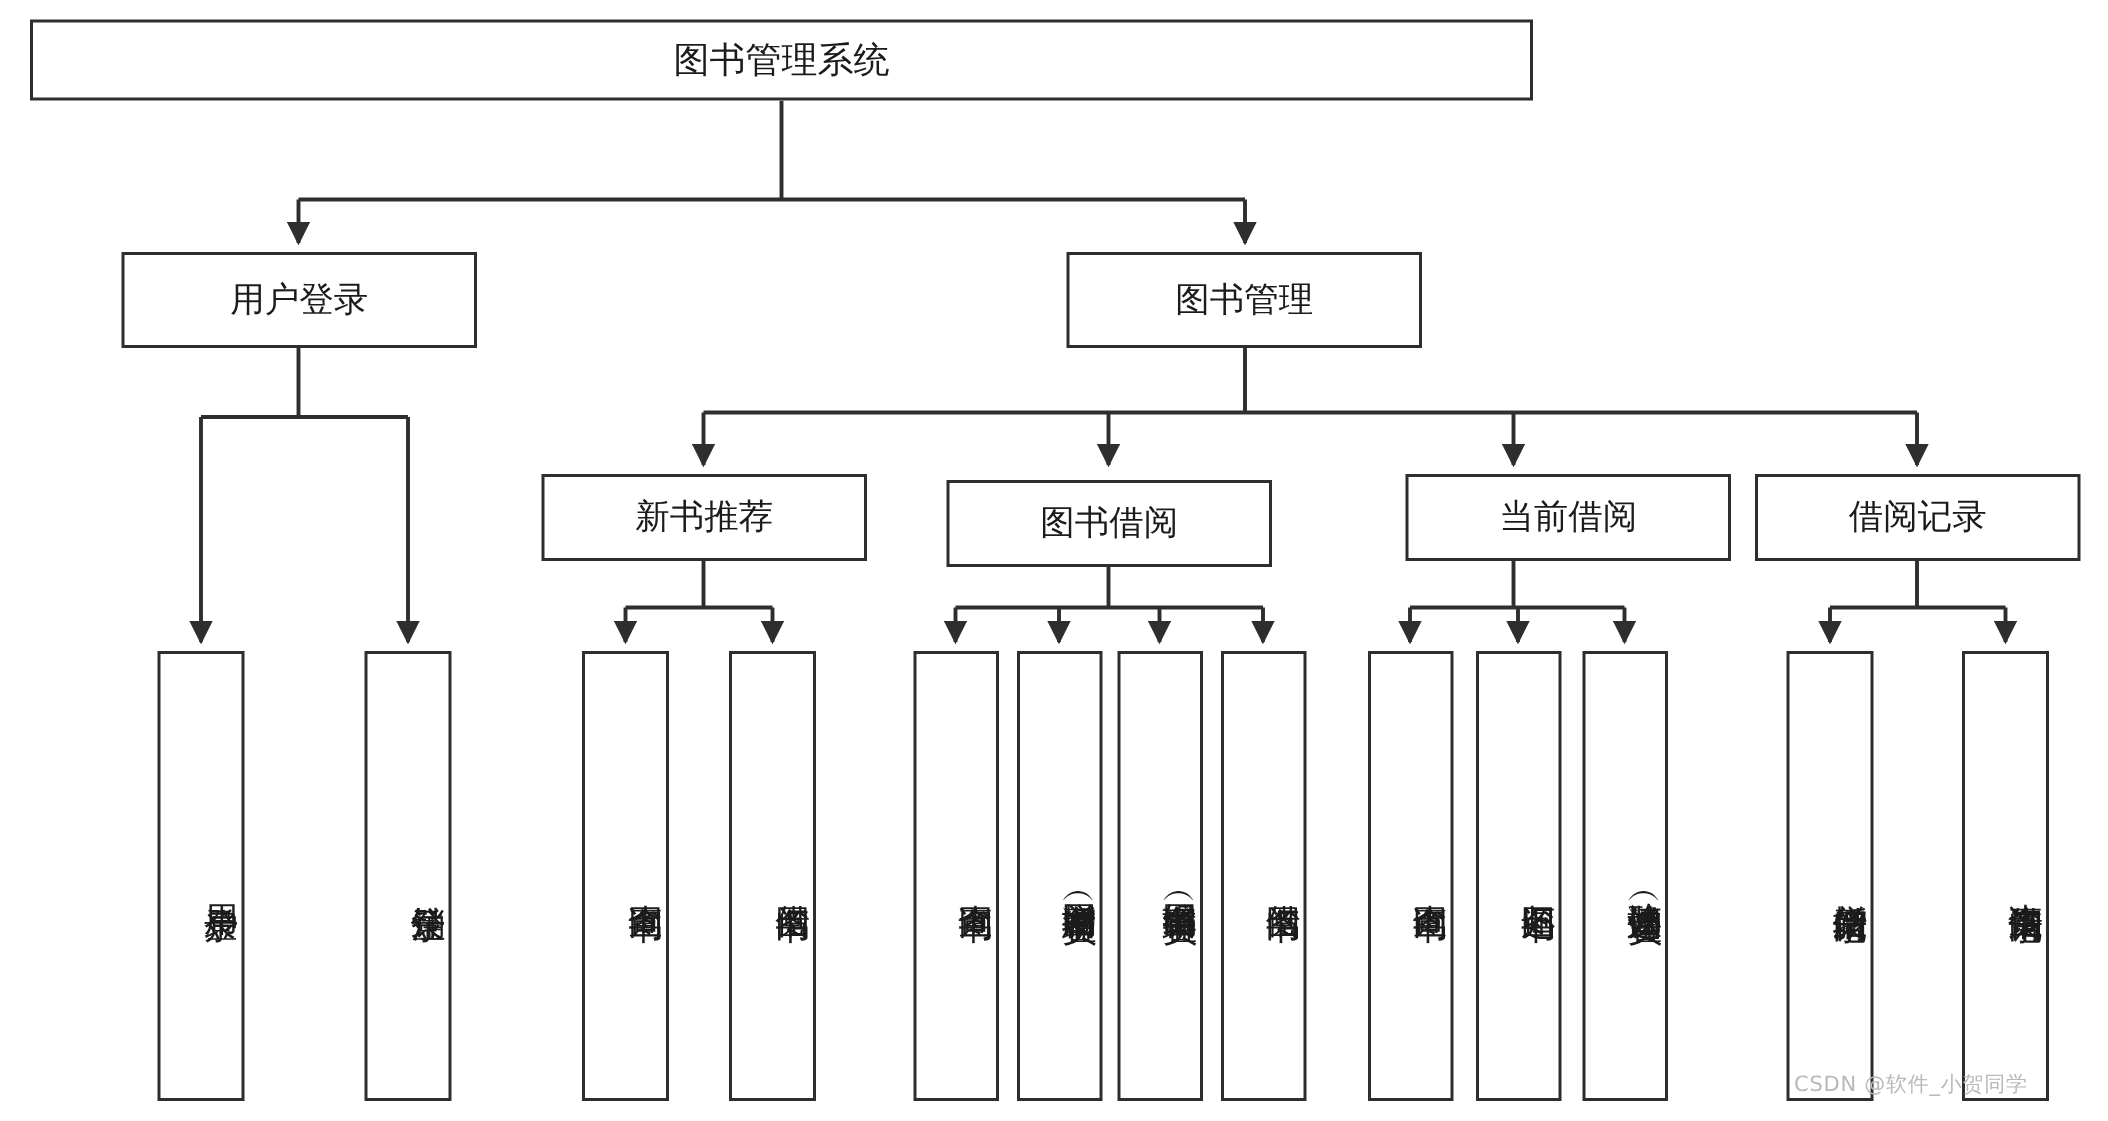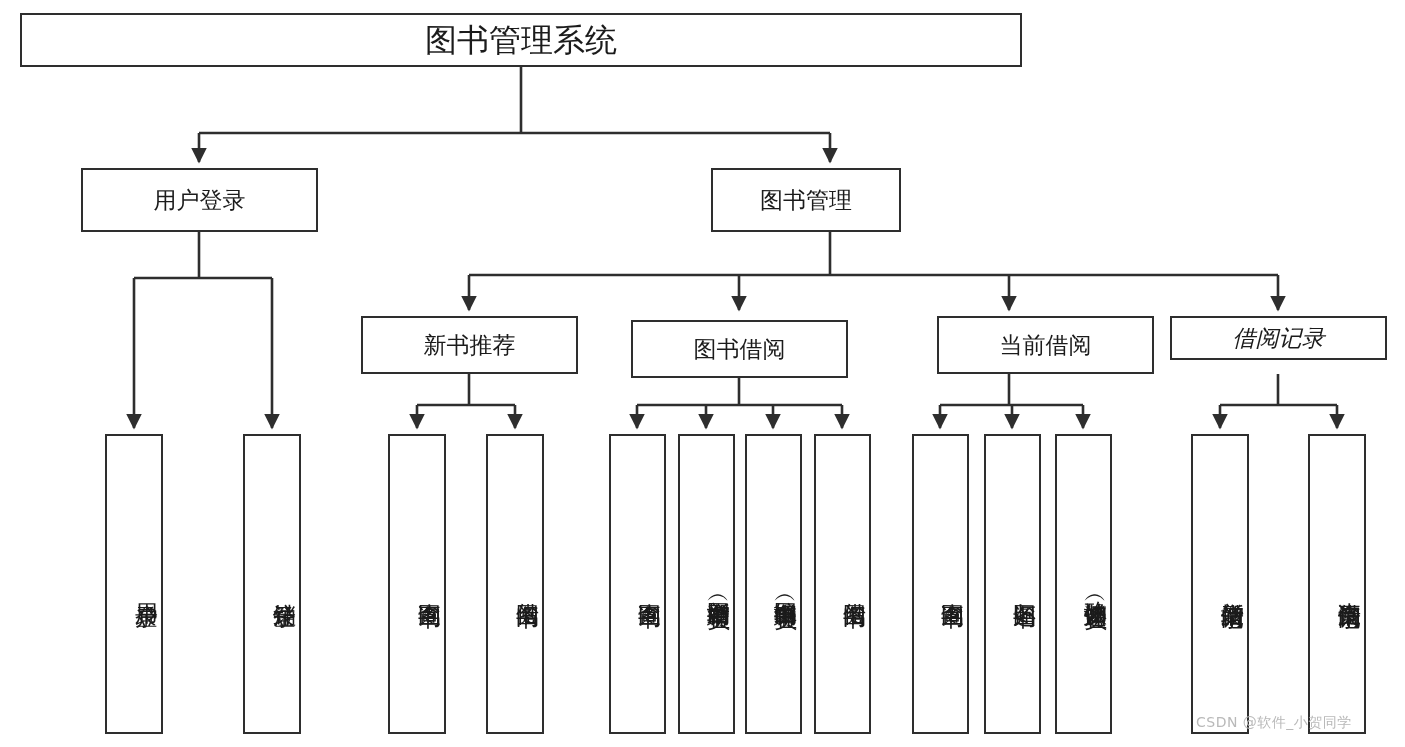--- a/index.html
+++ b/index.html
@@ -35,21 +35,21 @@
     align-items: center;
     justify-content: center;
     color: #1b1b1b;
     line-height: 1.25;
     white-space: nowrap;
   }
   .node.horiz {
     font-size: 23px;
   }
   .node.root {
-    font-size: 32px;
+    font-size: 24px;
   }
   .node.vert {
     writing-mode: vertical-rl;
     text-orientation: upright;
     align-items: flex-start;
     justify-content: center;
     padding-top: 6px;
     font-size: 23px;
     letter-spacing: 1px;
   }
@@ -122,34 +122,34 @@
     </g>
   </svg>
 
   <div class="node root horiz" style="left:20px; top:13px; width:1002px; height:54px;">
     <span>图书管理系统</span>
   </div>
 
   <div class="node horiz" style="left:81px; top:168px; width:237px; height:64px;">
     <span>用户登录</span>
   </div>
-  <div class="node horiz" style="left:711px; top:168px; width:190px; height:64px;align-items:center;">
+  <div class="node horiz" style="left:711px; top:168px; width:237px; height:64px;align-items:center;">
     <span>图书管理</span>
   </div>
 
   <div class="node horiz" style="left:361px; top:316px; width:217px; height:58px;">
     <span>新书推荐</span>
   </div>
   <div class="node horiz" style="left:631px; top:320px; width:217px; height:58px;">
     <span>图书借阅</span>
   </div>
   <div class="node horiz" style="left:901px; top:316px; width:217px; height:58px;margin-left:36px;">
     <span>当前借阅</span>
   </div>
-  <div class="node horiz" style="left:1170px; top:316px; width:217px; height:44px;font-style:italic;">
+  <div class="node horiz" style="left:1170px; top:316px; width:217px; height:58px;">
     <span>借阅记录</span>
   </div>
 
   <div class="node vert" style="left:105px; top:434px; width:58px; height:300px;">
     <span class="vtext">用户登录</span>
   </div>
   <div class="node vert" style="left:243px; top:434px; width:58px; height:300px;">
     <span class="vtext">注销登录</span>
   </div>
 

